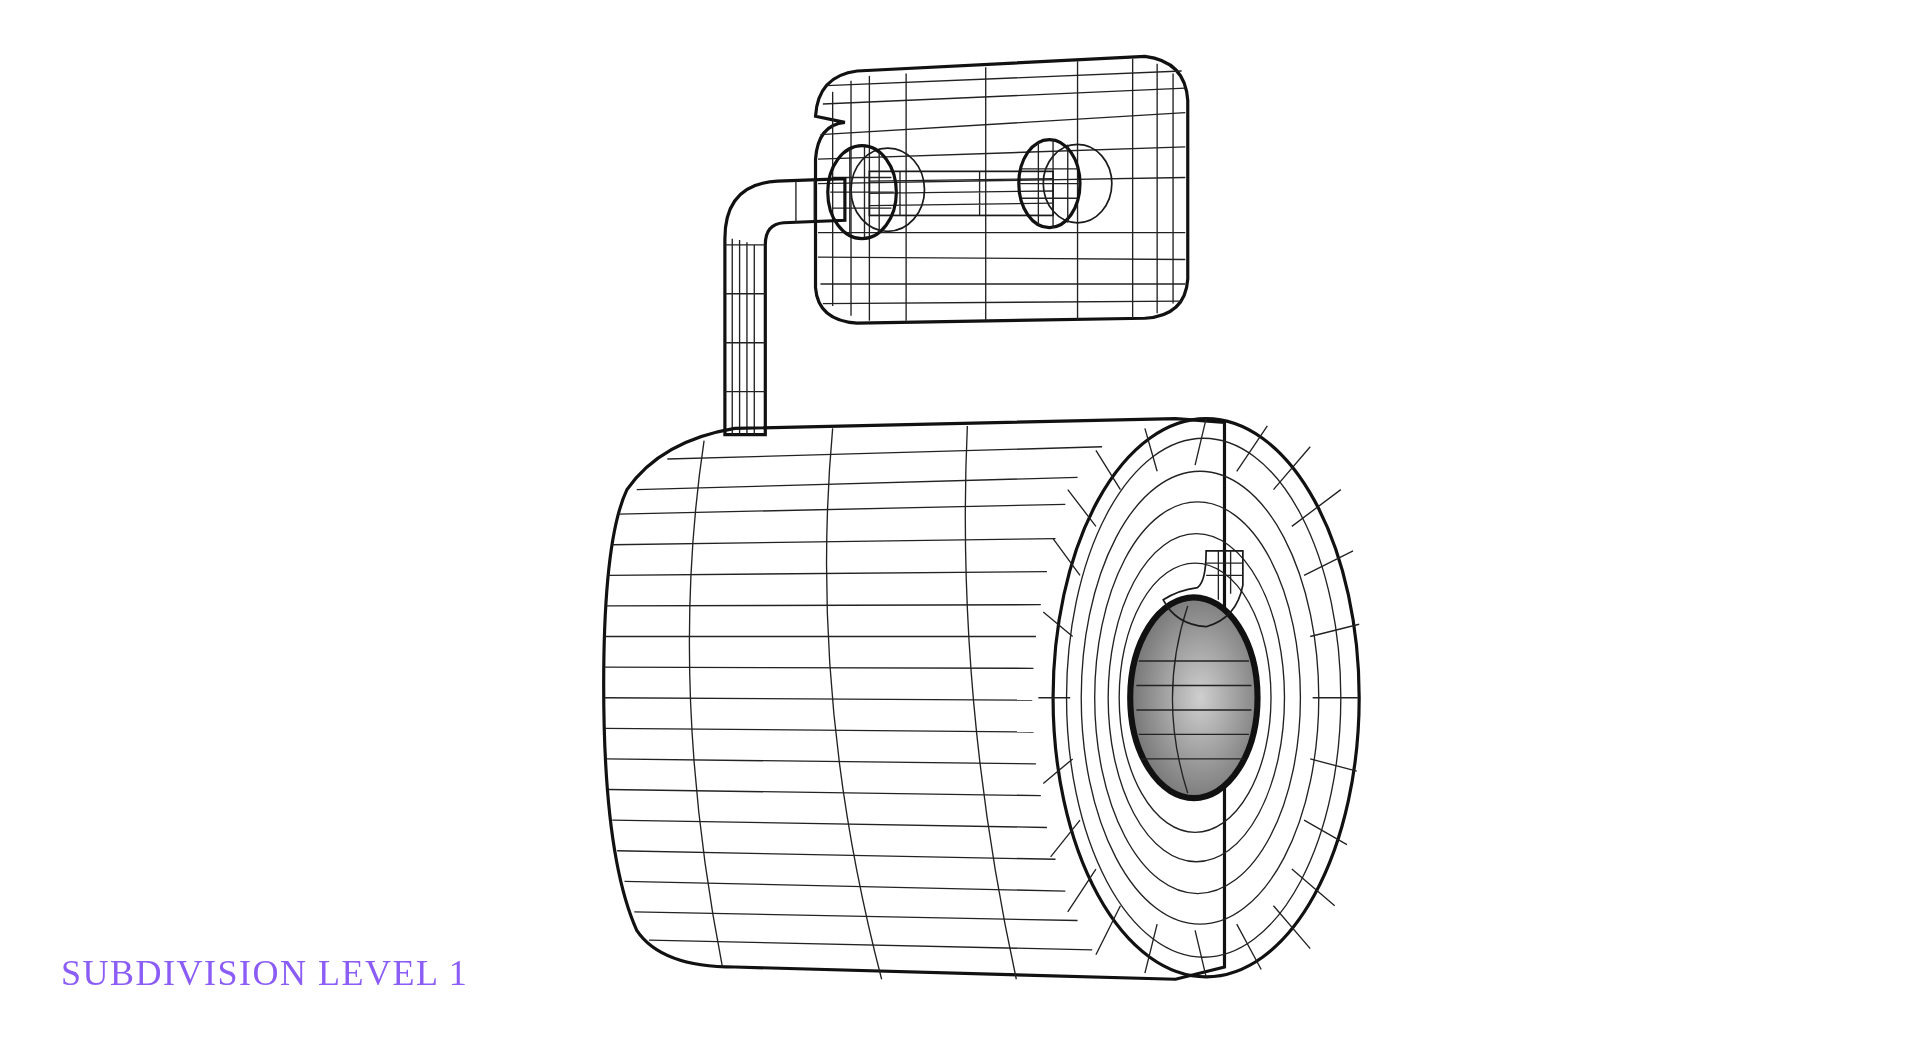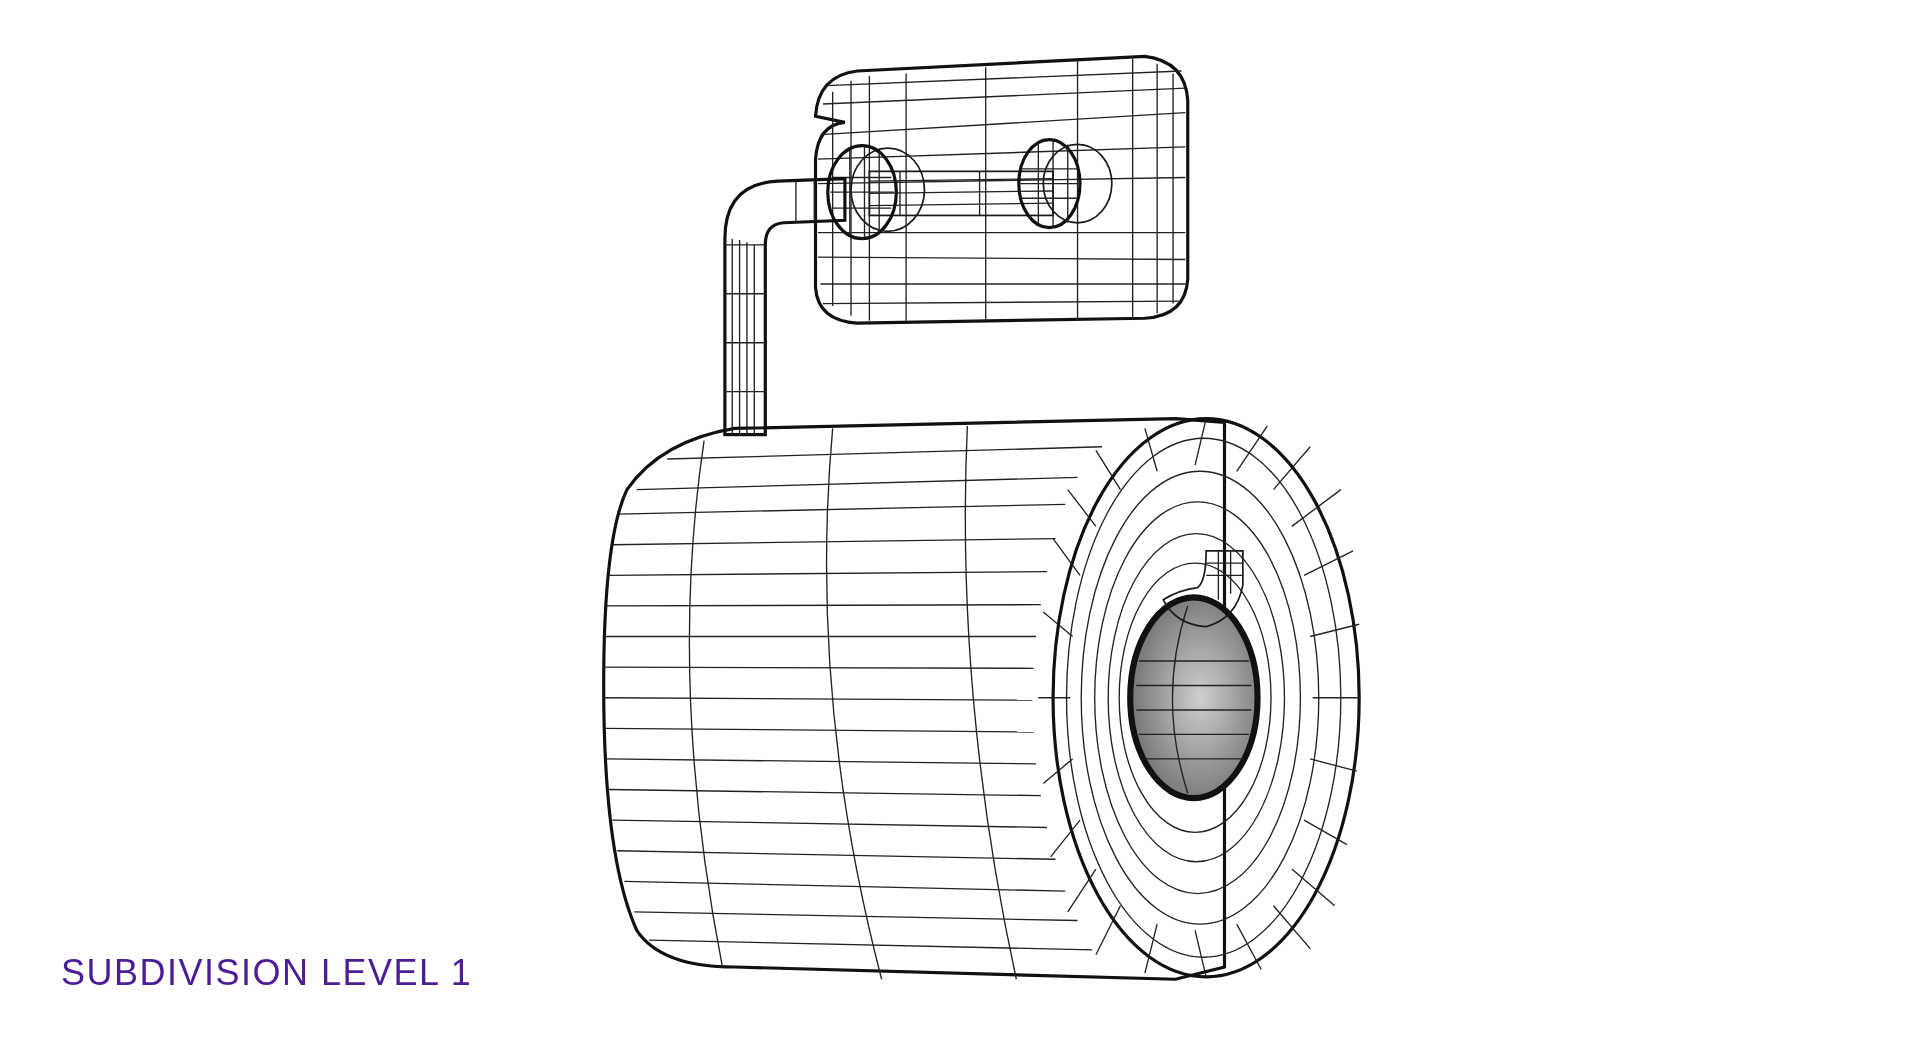--- a/index.html
+++ b/index.html
@@ -1,21 +1,21 @@
 <!DOCTYPE html>
 <html><head>
 <meta charset="utf-8">
 <style>
   html, body { margin: 0; padding: 0; background: #ffffff; }
   body { width: 1920px; height: 1038px; overflow: hidden; position: relative; font-family: "DejaVu Sans", sans-serif; }
   #render { position: absolute; left: 0; top: 0; width: 1920px; height: 1038px; }
   .label {
     position: absolute; left: 61px; top: 952px;
-    font-family: Liberation Sans, sans-serif; font-weight: 200;
-    font-size: 36px; letter-spacing: 1.5px; color: #4c1d95;
+    font-family: Liberation Serif, serif; font-weight: 200;
+    font-size: 36px; letter-spacing: 1.5px; color: #8b5cf6;
   }
   .ln { fill: none; stroke: #1a1a1a; stroke-width: 1.4; }
   .lnb { fill: none; stroke: #111; stroke-width: 2.6; }
   .lnt { fill: none; stroke: #222; stroke-width: 1.1; }
 </style>
 </head>
 <body>
 
 <svg id="render" viewBox="0 0 1568 848" preserveAspectRatio="none" xmlns="http://www.w3.org/2000/svg">
   <defs>

